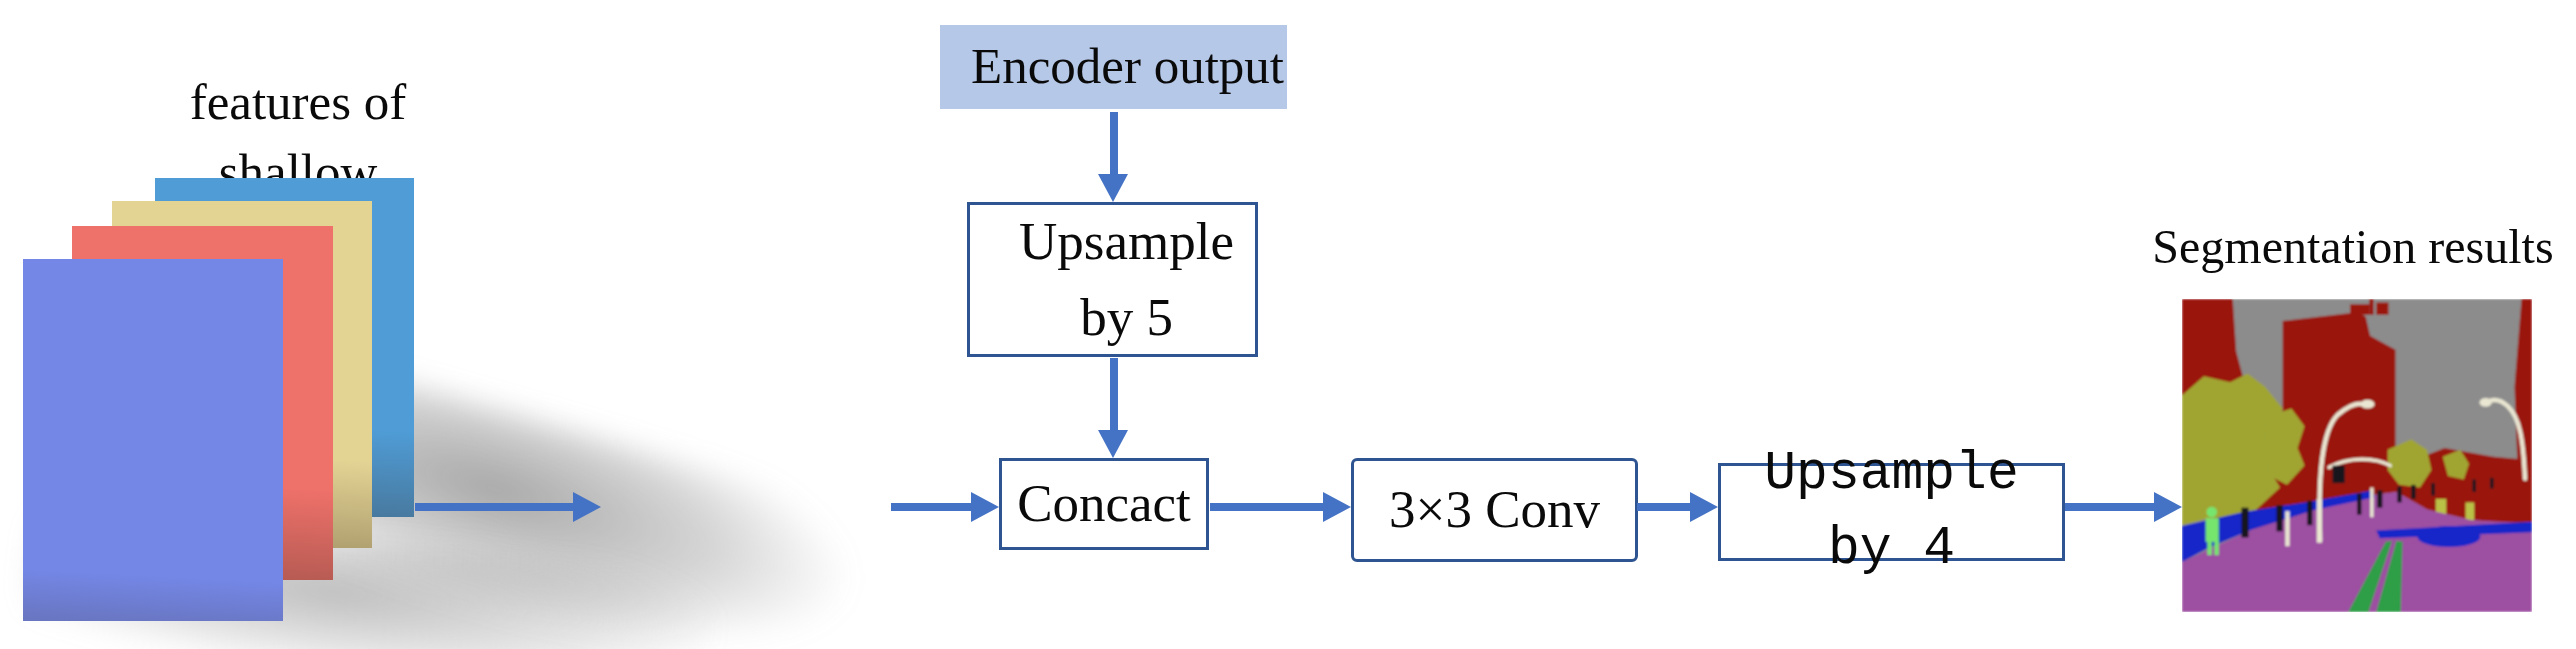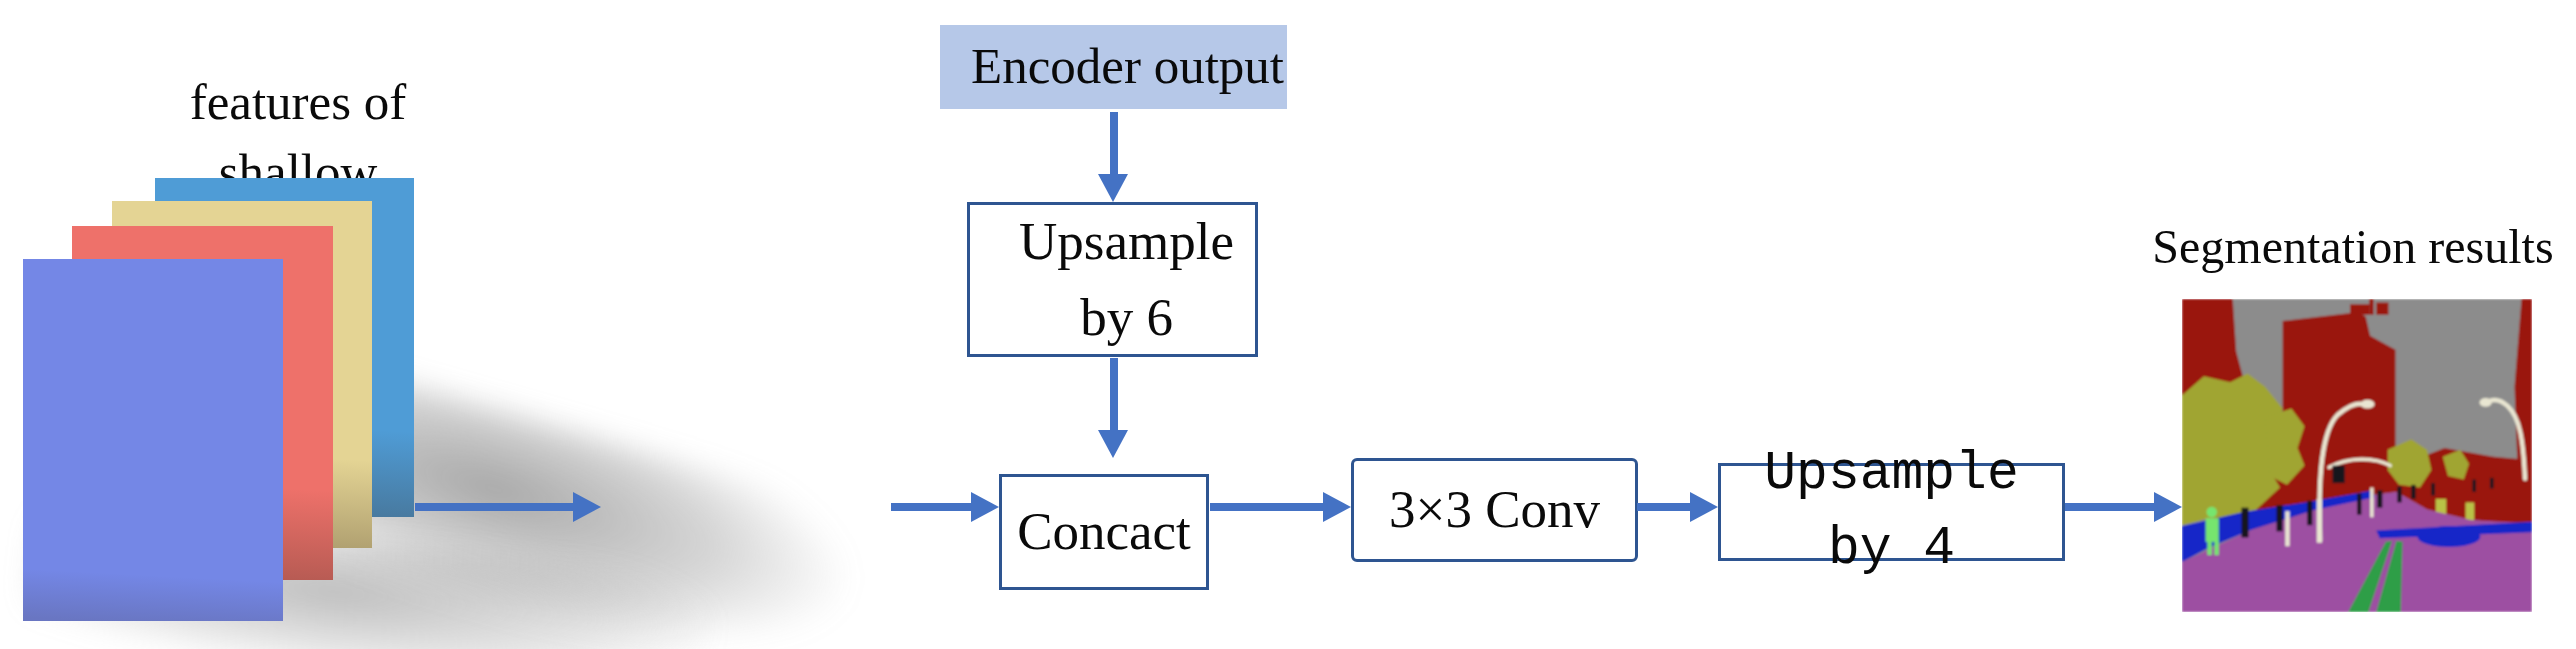--- a/index.html
+++ b/index.html
@@ -62,21 +62,21 @@
     border: 3.5px solid var(--box-border, #2e5591);
   }
   .box-encoder {
     left: 940px; top: 24.5px; width: 347px; height: 84px;
     border: none;
     font-size: 51px;
     padding-left: 28px;
   }
   .box-upsample-top { left: 967px; top: 202px; width: 291px; height: 155px; padding-left: 28px; }
   .box-conv1x1      { left:  602px; top: 458px; width: 289px; height: 104px; }
-  .box-concact      { left: 999px; top: 458px; width: 210px; height: 116px; margin-top: 16px; }
+  .box-concact      { left: 999px; top: 458px; width: 210px; height: 92px; }
   .box-conv3x3      { left: 1351px; top: 458px; width: 287px; height: 104px; border-radius: 6px; }
   .box-upsample-end { left: 1718px; top: 463px; width: 347px; height: 98px; font-family: Liberation Mono, monospace; }
 
   
   .shaft-h { position: absolute; height: 8px; background: var(--arrow, #4472c4); }
   .shaft-v { position: absolute; width: 8px;  background: var(--arrow, #4472c4); }
   .head-right {
     position: absolute; width: 0; height: 0;
     border-top: 15px solid transparent;
     border-bottom: 15px solid transparent;
@@ -115,21 +115,21 @@
   <div class="layer layer-khaki" style="background-color: rgb(228, 212, 148);"></div>
   <div class="layer layer-red" style="background-color: rgb(238, 113, 106);"></div>
   <div class="layer layer-purple" style="background-color: rgb(116, 135, 230);"></div>
 
   <div class="box box-encoder" style="background-color: rgb(182, 200, 232);">
     <span>Encoder output</span>
   </div>
 
   <div class="box box-upsample-top">
     <div>Upsample</div>
-    <div>by 6</div>
+    <div>by 5</div>
   </div>
 
 
   <div class="box box-concact">
     <span>Concact</span>
   </div>
 
   <div class="box box-conv3x3">
     <span>3×3 Conv</span>
   </div>

